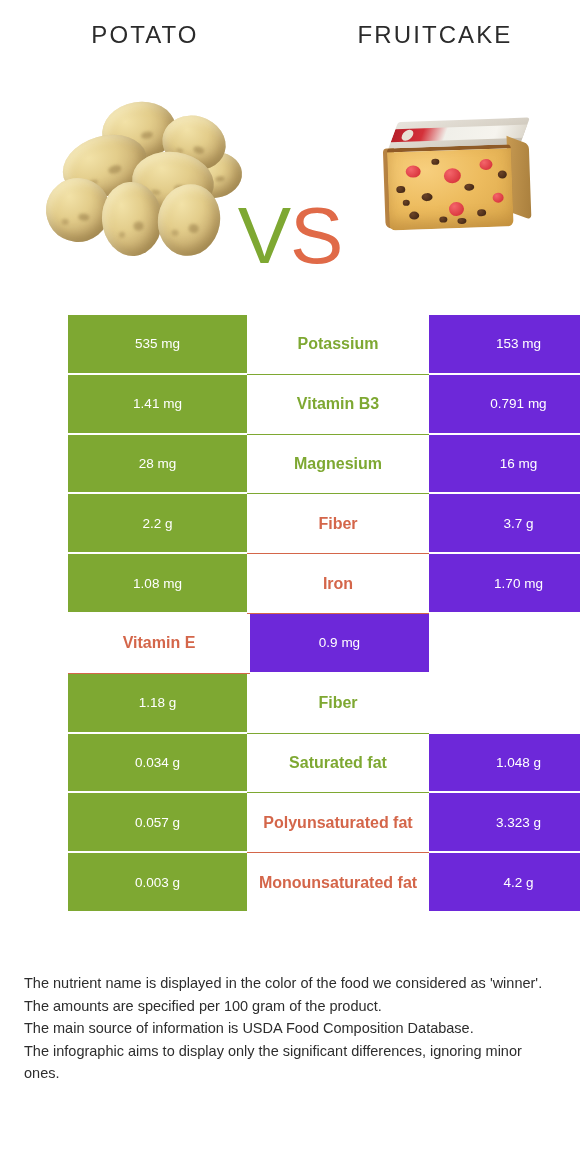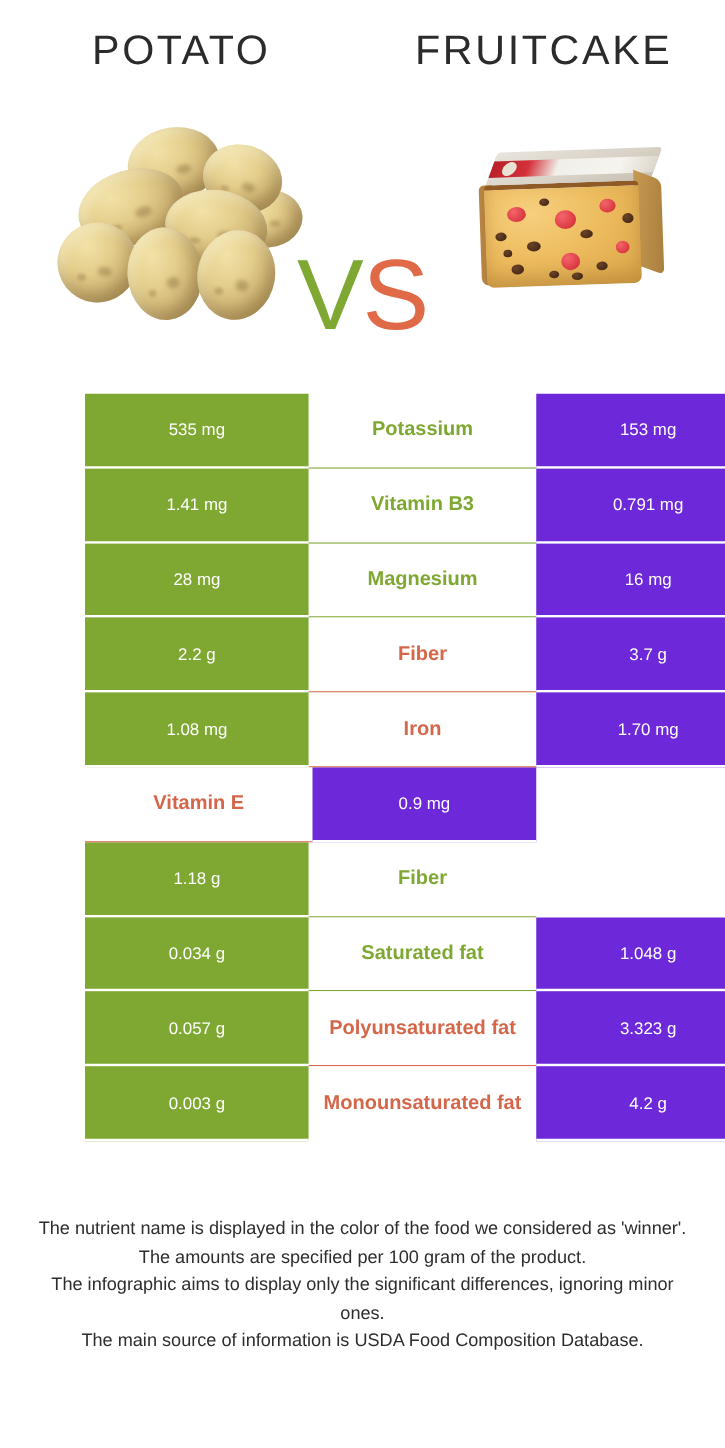--- a/index.html
+++ b/index.html
@@ -22,21 +22,21 @@
     position: absolute;
     top: 0;
     left: 0;
     width: 580px;
     height: 62px;
   }
   .food-title {
     position: absolute;
     top: 21px;
     font-family: "Liberation Sans", sans-serif;
-    font-size: 33px;
+    font-size: 24px;
     font-weight: 300;
     letter-spacing: 2.1px;
     color: #2b2b2b;
     text-transform: uppercase;
     white-space: nowrap;
   }
   .food-title.left  { left: 0;   width: 290px; text-align: center; }
   .food-title.right { left: 290px; width: 290px; text-align: center; }
 
   
@@ -242,21 +242,21 @@
   .cell-mid.win-left  { color: #7EA832; border-bottom: 1px solid #7EA832; }
   .cell-mid.win-right { color: #D4664A; border-bottom: 1px solid #D4664A; }
   .nutri-row:last-child .cell-mid { border-bottom: none; }
 
   
   .footer-note {
     position: absolute;
     left: 24px;
     top: 972px;
     width: 532px;
-    text-align: center;
+    text-align: left;
     font-size: 14.5px;
     line-height: 22.5px;
     color: #2d2d2d;
     font-family: "Liberation Sans", sans-serif;
     font-weight: 400;
   }
   .footer-note div { white-space: normal; }
 </style>
 </head>
 <body>
@@ -379,15 +379,15 @@
       <div class="cell cell-gap"></div>
       <div class="cell cell-mid win-right">Monounsaturated fat</div>
       <div class="cell cell-gap"></div>
       <div class="cell cell-right">4.2 g</div>
     </div>
   </div>
 
 <div class="footer-note">
   <div>The nutrient name is displayed in the color of the food we considered as 'winner'.</div>
   <div>The amounts are specified per 100 gram of the product.</div>
+  <div>The main source of information is USDA Food Composition Database.</div>
   <div>The infographic aims to display only the significant differences, ignoring minor ones.</div>
-  <div>The main source of information is USDA Food Composition Database.</div>
 </div>
 
 </body></html>

